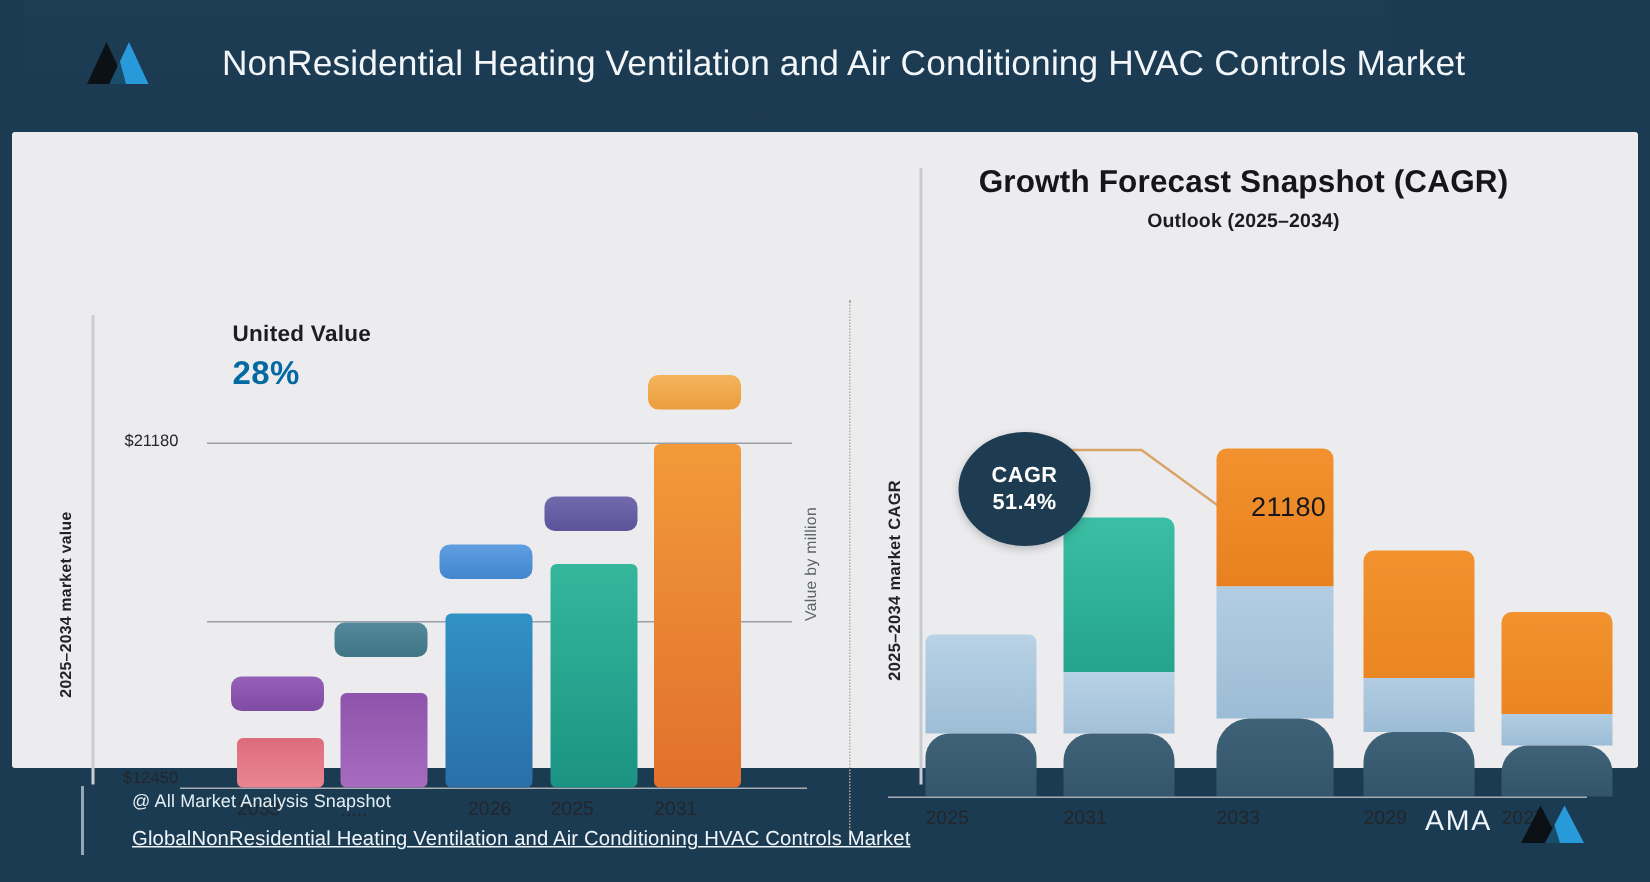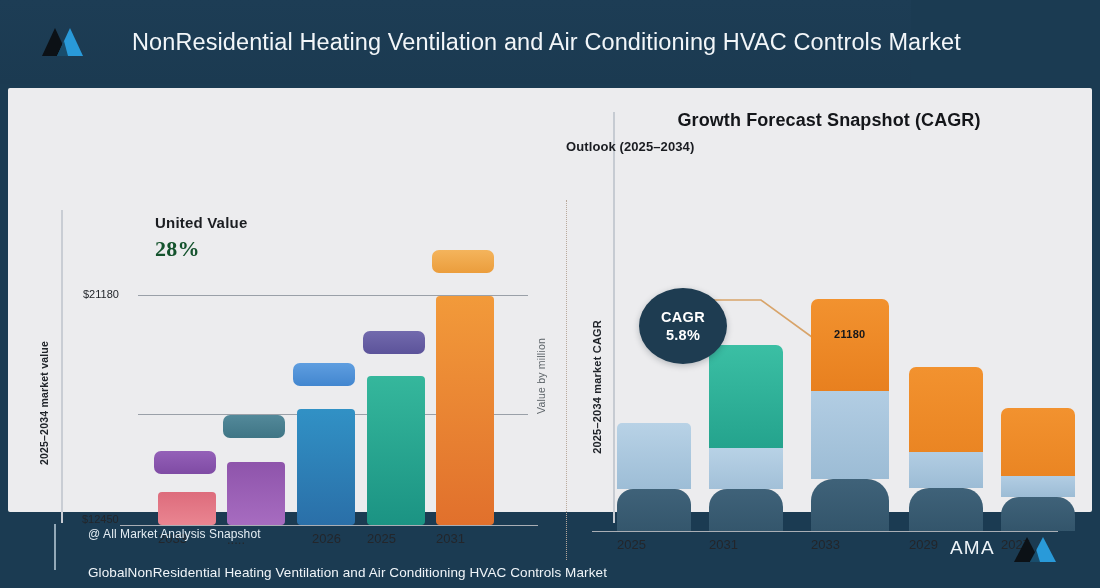--- a/index.html
+++ b/index.html
@@ -6,21 +6,21 @@
   html,body { width:1100px; height:588px; }
   body {
     font-family:"Liberation Sans", sans-serif;
     background:#1b3b52;
     overflow:hidden;
   }
   .slide { position:relative; width:1100px; height:588px; background:#1b3b52; }
 
   
   .header {
-    position:absolute; left:0; top:0; width:911px; height:84px;
+    position:absolute; left:16px; top:0; width:911px; height:84px;
     background:linear-gradient(180deg,#1d3d55 0%,#1b3a51 100%);
     display:flex; align-items:center;
   }
   .logo-mark { margin-left:40px; width:46px; height:34px; position:relative; }
   .header-title {
     margin-left:46px; color:#f2f6f9; font-size:23.5px; font-weight:400;
     letter-spacing:.1px; white-space:nowrap;
   }
 
   
@@ -53,21 +53,21 @@
     position:absolute; left:30px; top:253px; font-size:10.5px; font-weight:700;
     color:#20242a; writing-mode:vertical-rl; transform:rotate(180deg);
     letter-spacing:.2px; white-space:nowrap;
   }
   .lp-country {
     position:absolute; left:147px; top:126px;
     font-size:15px; font-weight:700; color:#1b1d21; letter-spacing:.2px;
   }
   .lp-pct {
     position:absolute; left:147px; top:148px;
-    font-size:22px; font-weight:700; color:#14532d; letter-spacing:.3px;font-family:Liberation Serif, serif;
+    font-size:22px; font-weight:700; color:#0369a1; letter-spacing:.3px;
   }
   .gridline { position:absolute; height:1px; background:#9aa0a8; }
   .gl-top { left:130px; top:207px; width:390px; }
   .gl-mid { left:130px; top:326px; width:390px; }
   .gl-base{ left:112px; top:437px; width:418px; background:#a9aeb5; }
   .gl-lab {
     position:absolute; font-size:11px; color:#23262b; white-space:nowrap;
   }
   .gl-lab.top  { left:75px; top:200px;text-align:right; }
   .gl-lab.base { left:74px; top:425px; }
@@ -80,53 +80,53 @@
   }
 
   
   .panel-right { position:absolute; left:558px; top:0; width:526px; height:424px; }
   .rp-yaxis {
     position:absolute; left:47px; top:24px; width:2px; height:411px;
     background:#c6cbd2;
   }
   .rp-title {
     position:absolute; left:0; top:22px; width:526px; text-align:center;
-    font-size:18px; font-weight:700; color:#14161a; letter-spacing:.1px;
+    font-size:21px; font-weight:700; color:#14161a; letter-spacing:.1px;
   }
   .rp-sub {
-    position:absolute; left:0; top:51px; width:526px; text-align:left;
+    position:absolute; left:0; top:51px; width:526px; text-align:center;
     font-size:13px; font-weight:700; color:#1a1c21; letter-spacing:.1px;
   }
   .badge {
     position:absolute; left:73px; top:200px; width:88px; height:76px;
     border-radius:50%; background:#1e3c51;
     display:flex; flex-direction:column; align-items:center; justify-content:center;
     box-shadow:0 2px 6px rgba(20,32,44,.25);
   }
   .badge div { color:#fff; font-weight:700; font-size:14.5px; line-height:1.25; letter-spacing:.3px; }
   .rp-base {
     position:absolute; left:26px; top:443px; width:466px; height:1px; background:#a9aeb5;
   }
   .val-ann {
     position:absolute; left:268px; top:240px;
-    font-size:11px; font-weight:700; color:#15171b; letter-spacing:.3px;
+    font-size:18px; font-weight:400; color:#15171b; letter-spacing:.3px;
   }
   .sbar { position:absolute; }
   .seg  { position:absolute; left:0; width:100%; }
 
   
   .footer { position:absolute; left:0; top:512px; width:1100px; height:76px; }
   .footer-bar {
     position:absolute; left:54px; top:524px; width:2px; height:46px; background:#93a9b8;
   }
   .f-line1 {
     position:absolute; left:88px; top:527px; font-size:12px; color:#e4edf3; letter-spacing:.1px;
   }
   .f-line2 {
-    position:absolute; left:88px; top:565px; font-size:13.5px; color:#f0f5f9; letter-spacing:.1px;
+    position:absolute; left:88px; top:551px; font-size:13.5px; color:#f0f5f9; letter-spacing:.1px;text-decoration:underline;
   }
   .f-logo-text {
     position:absolute; left:950px; top:537px; font-size:19px; color:#eef4f8; letter-spacing:1.2px;
   }
   .f-logo-mark { position:absolute; left:1012px; top:534px; width:48px; height:30px; }
 </style>
 </head>
 <body>
 
 <div class="slide">
@@ -246,21 +246,21 @@
         <div class="seg" style="top:89px; height:34px; border-radius:18px 18px 0 0;
                     background:linear-gradient(180deg,#3f6279,#33556b);"></div>
       </div>
 
       <div class="rp-base"></div>
 
       <div class="val-ann">21180</div>
 
       <div class="badge">
         <div>CAGR</div>
-        <div>5.8%</div>
+        <div>51.4%</div>
       </div>
 
       <div class="xlab" style="left:51px; top:449px; width:74px;">2025</div>
       <div class="xlab" style="left:143px; top:449px; width:74px;">2031</div>
       <div class="xlab" style="left:245px; top:449px; width:78px;">2033</div>
       <div class="xlab" style="left:343px; top:449px; width:74px;">2029</div>
       <div class="xlab" style="left:435px; top:449px; width:74px;">2027</div>
     </div>
 
   </div>

